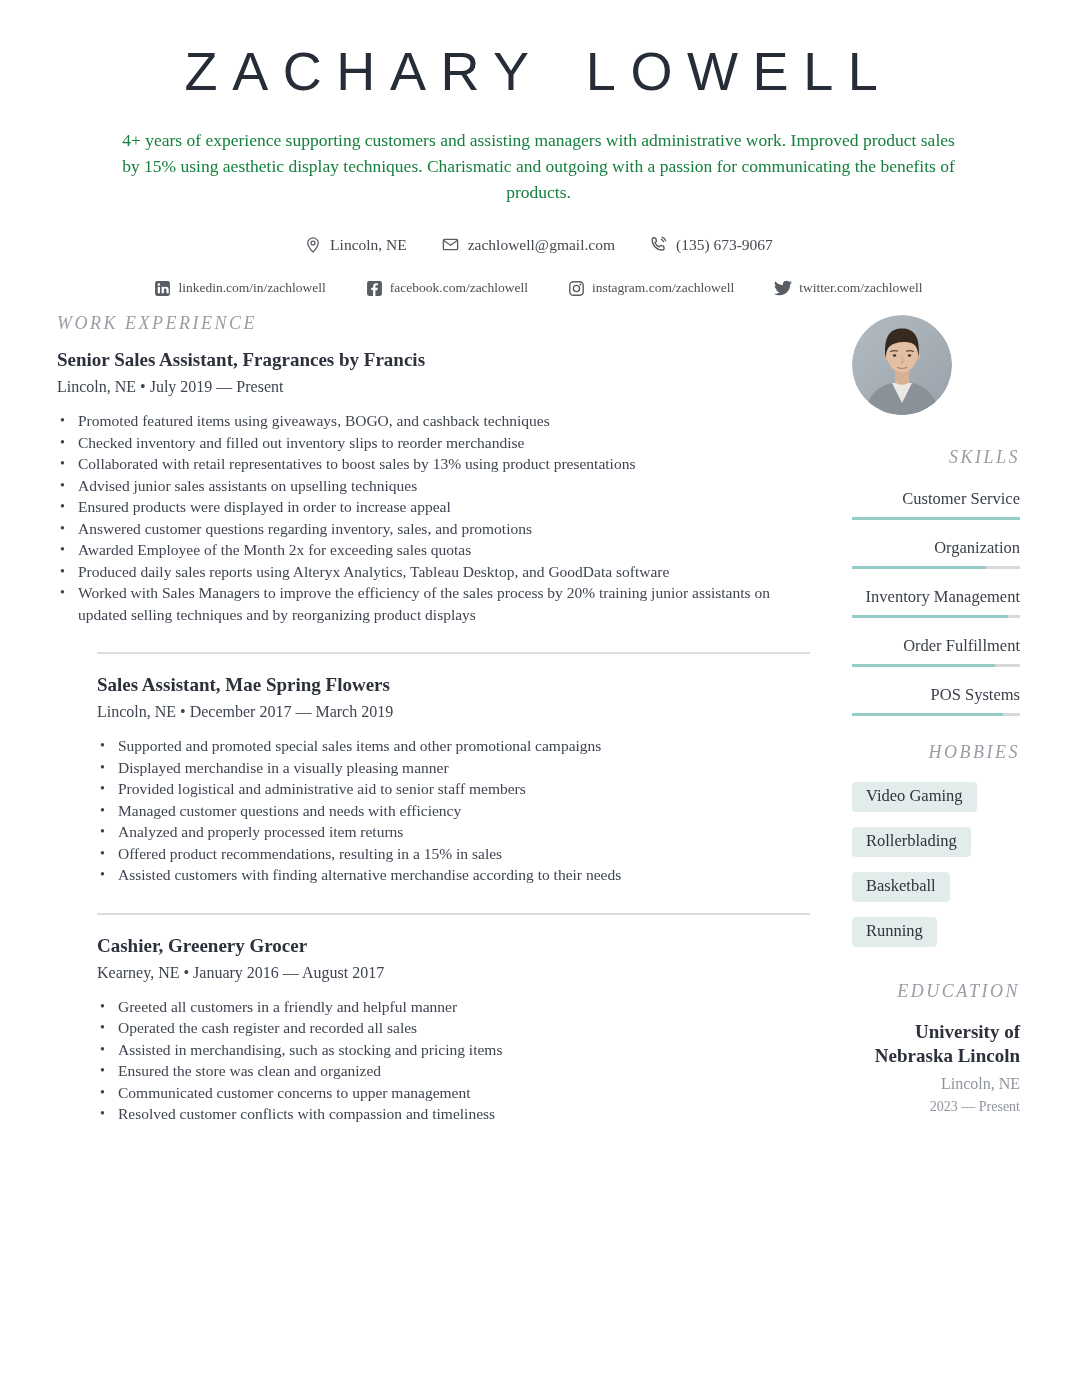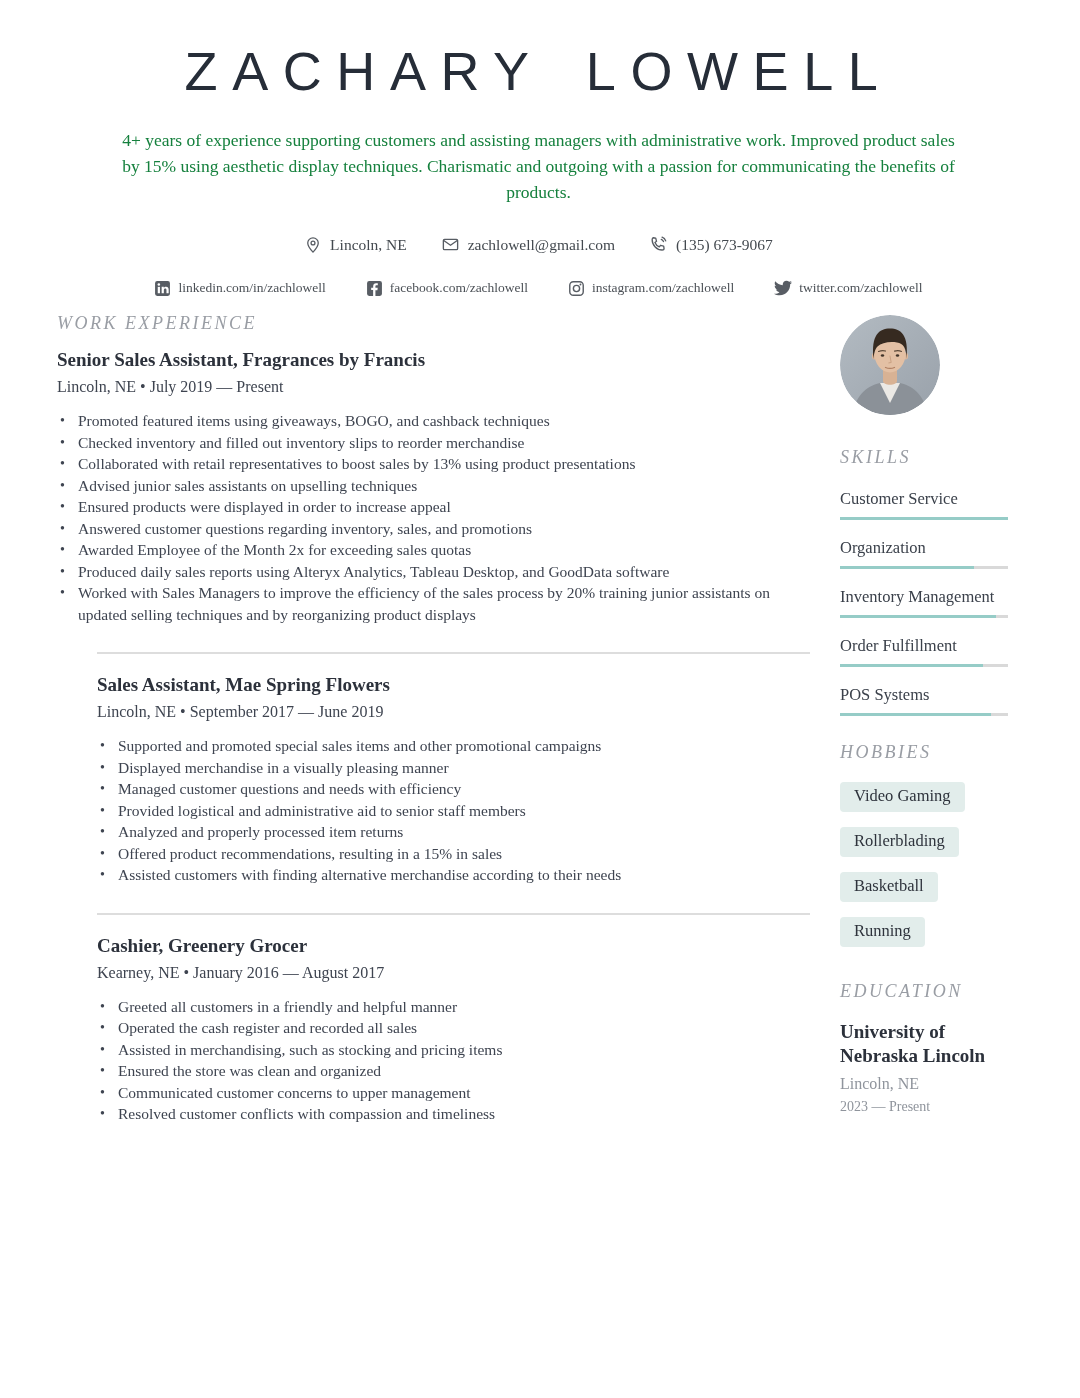--- a/index.html
+++ b/index.html
@@ -30,23 +30,23 @@
   .contact-item { display: inline-flex; align-items: center; gap: 8px; }
   .contact-item svg { display: block; }
   .social-row {
     margin-top: 25px; display: flex; justify-content: center; align-items: center; gap: 40px;
     font-size: 13.5px; color: #4b5056;
   }
   .social-item { display: inline-flex; align-items: center; gap: 7px; }
   .social-item svg { display: block; }
 
   
-  .columns { display: flex; margin-top: 16px; gap: 30px; }
+  .columns { display: flex; margin-top: 16px; gap: 42px; }
   .left-col { width: 753px; flex: 0 0 753px; }
-  .sidebar  { width: 168px; flex: 0 0 168px; }
+  .sidebar  { width: 168px; flex: 0 0 168px; text-align: right; }
 
   .section-title {
     font-style: italic; font-weight: 400; font-size: 18px;
     letter-spacing: 2.5px; color: #999da4;
   }
 
   
   #jobs { margin-top: 15px; }
   .job + .job { border-top: 2px solid #dddddd; margin-top: 27px; padding-top: 20px; margin-left: 40px; }
   .job-title { font-size: 19px; font-weight: 700; color: #2c313b; }
@@ -183,26 +183,26 @@
               <li>Ensured products were displayed in order to increase appeal</li>
               <li>Answered customer questions regarding inventory, sales, and promotions</li>
               <li>Awarded Employee of the Month 2x for exceeding sales quotas</li>
               <li>Produced daily sales reports using Alteryx Analytics, Tableau Desktop, and GoodData software</li>
               <li>Worked with Sales Managers to improve the efficiency of the sales process by 20% training junior assistants on updated selling techniques and by reorganizing product displays</li>
             </ul>
   </article>
 
   <article class="job">
     <h3 class="job-title">Sales Assistant, Mae Spring Flowers</h3>
-    <p class="job-meta">Lincoln, NE • September 2017 — June 2019</p>
+    <p class="job-meta">Lincoln, NE • December 2017 — March 2019</p>
     <ul class="job-bullets">
               <li>Supported and promoted special sales items and other promotional campaigns</li>
               <li>Displayed merchandise in a visually pleasing manner</li>
+              <li>Provided logistical and administrative aid to senior staff members</li>
               <li>Managed customer questions and needs with efficiency</li>
-              <li>Provided logistical and administrative aid to senior staff members</li>
               <li>Analyzed and properly processed item returns</li>
               <li>Offered product recommendations, resulting in a 15% in sales</li>
               <li>Assisted customers with finding alternative merchandise according to their needs</li>
             </ul>
   </article>
 
   <article class="job">
     <h3 class="job-title">Cashier, Greenery Grocer</h3>
     <p class="job-meta">Kearney, NE • January 2016 — August 2017</p>
     <ul class="job-bullets">

